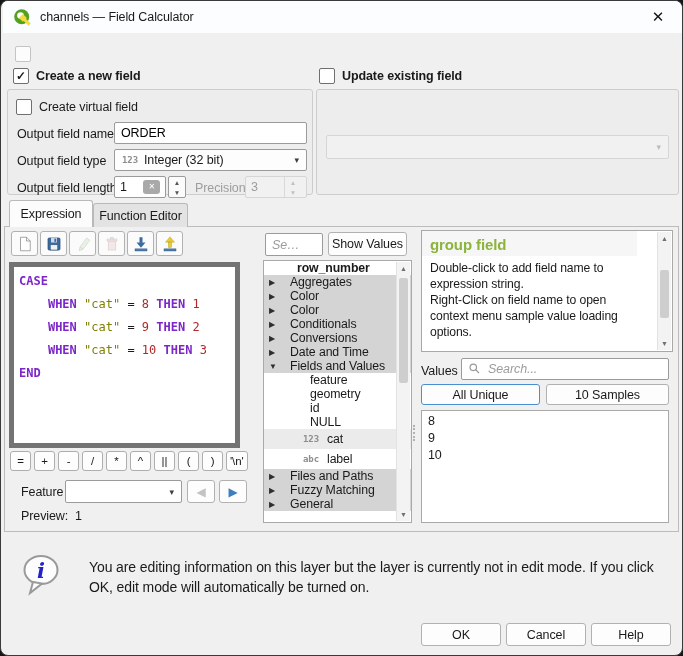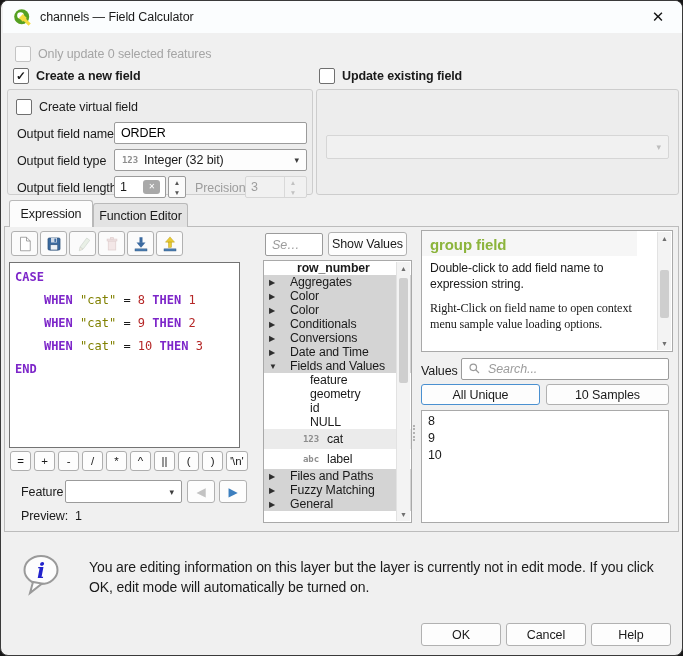--- a/index.html
+++ b/index.html
@@ -52,21 +52,21 @@
        display:flex;align-items:center;justify-content:center;z-index:2;box-sizing:border-box;}
   .tab.active{background:#fcfcfc;z-index:3;}
   .tab.inactive{background:#e3e3e3;}
   .pane{position:absolute;left:3px;top:225px;width:675px;height:306px;border:1px solid #bcbcbc;
         background:#f0f0f0;box-sizing:border-box;z-index:1;}
   .z{z-index:4;}
   
   .toolbtn{position:absolute;width:27px;height:25px;background:#fbfbfb;border:1px solid #b1b1b1;border-radius:3px;
            display:flex;align-items:center;justify-content:center;box-sizing:border-box;}
   
-  .expr{position:absolute;left:8px;top:261px;width:231px;height:186px;background:#fff;border:1px solid #737373;
+  .expr{position:absolute;left:8px;top:261px;width:231px;height:186px;background:#fff;border:5px solid #737373;
         font-family:"DejaVu Sans Mono",monospace;font-size:12px;line-height:23px;padding:3px 5px;
         letter-spacing:0;box-sizing:border-box;overflow:hidden;}
   .code-line{white-space:pre;}
   .tok-kw{color:var(--kw);font-weight:700;}
   .tok-fld{color:var(--fld);}
   .tok-num{color:var(--num);}
   
   .ops{position:absolute;left:9px;top:450px;display:flex;gap:3px;}
   .op-btn{min-width:21px;height:20px;background:#fdfdfd;border:1px solid #aeaeae;border-radius:3px;
           display:flex;align-items:center;justify-content:center;font-size:11.5px;padding:0 3px;box-sizing:border-box;}
@@ -119,21 +119,20 @@
         <rect x="9" y="9" width="7" height="7" fill="#f4dc3e" transform="rotate(45 12.5 12.5)"></rect>
         <path d="M14 14 L21 21" stroke="#f4dc3e" stroke-width="4"></path>
       </svg>
     </span>
     <span class="title">channels — Field Calculator</span>
     <span class="close-btn">✕</span>
   </div>
 
   <div class="cb dis" style="left:14px;top:45px;">
     <span class="bx"></span>
-    <span>Only update 0 selected features</span>
   </div>
   <div class="cb bold" style="left:12px;top:67px;">
     <span class="bx">✓</span>
     <span>Create a new field</span>
   </div>
   <div class="cb bold" style="left:318px;top:67px;">
     <span class="bx"></span>
     <span>Update existing field</span>
   </div>
 
@@ -335,21 +334,21 @@
         <span class="sarr up">▲</span>
         <div class="thumb" style="top:16px;height:105px;"></div>
         <span class="sarr dn">▼</span>
       </div>
     </div>
   <div class="splitter z"></div>
 
   <div class="help z">
     <div class="htitle">group field</div>
     <div class="hbody">Double-click to add field name to expression string.</div>
-    <div class="hbody" style="margin-top:8px;font-family:Liberation Serif, serif;">Right-Click on field name to open context menu sample value loading options.</div>
+    <div class="hbody" style="margin-top:0;">Right-Click on field name to open context menu sample value loading options.</div>
     <div class="sb">
       <span class="sarr up">▲</span>
       <div class="thumb" style="top:38px;height:48px;"></div>
       <span class="sarr dn">▼</span>
     </div>
   </div>
 
   <span class="abs z" style="left:420px;top:363px;">Values</span>
   <div class="abs z" style="left:460px;top:357px;width:208px;height:22px;">
     <input class="txt" style="left: 0px; top: 0px; width: 208px; height: 22px; padding-left: 26px;" placeholder="Search...">

